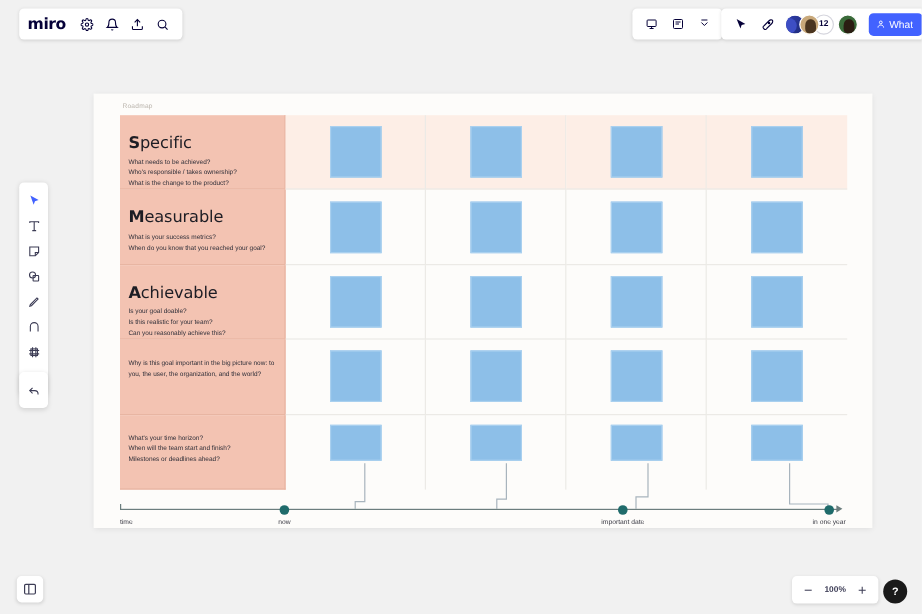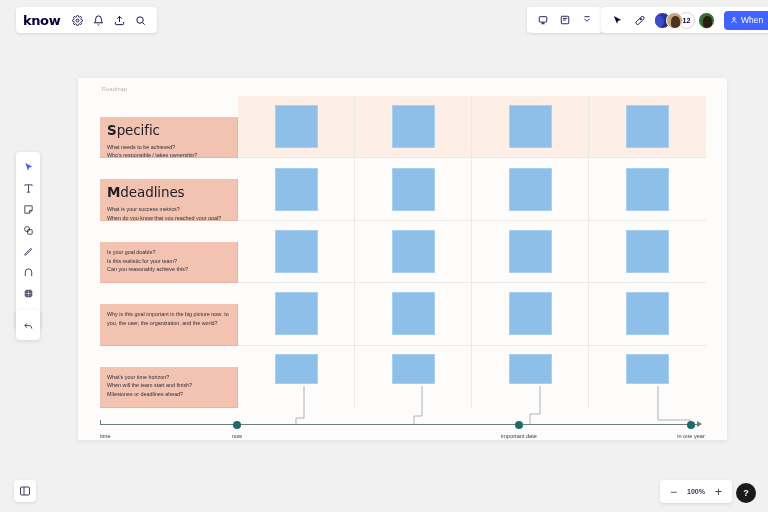--- a/index.html
+++ b/index.html
@@ -119,23 +119,22 @@
     display: flex; align-items: center; justify-content: center;
     position: relative;
   }
   .cell.last-col { border-right: none; }
   .cell.last-row { border-bottom: none; }
   .row-tint { background: #fdeee6; }
 
   .label-cell {
     background: #f3c3b2; border-right: 1px solid #e8b5a2;
     border-bottom: 1px solid #e8b5a2;
-    display: block; padding: 6px 7px 0 7px;
+    display: block; padding: 16px 7px 0 7px;
     overflow: hidden;
-    margin-top: 21px;
   }
   .label-title {
     font-size: 13.5px; color: #1d1d24; font-weight: 400;
     line-height: 1.15; margin-bottom: 4px;
     letter-spacing: -0.1px;
     font-family: "DejaVu Sans", sans-serif;
   }
   .label-title b { font-weight: 700; }
   .label-q {
     font-size: 5.4px; color: #2e2e38; line-height: 1.62;
@@ -202,21 +201,21 @@
     display: flex; align-items: center; justify-content: center;
     cursor: pointer;
   }
 </style>
 </head>
 <body>
 
 <div class="app">
 
   <div class="topbar-left">
-    <span class="miro-logo">know</span>
+    <span class="miro-logo">miro</span>
 
     <span class="tb-icon">
       <svg width="11" height="11" viewBox="0 0 24 24" fill="none" stroke="currentColor" stroke-width="2">
         <circle cx="12" cy="12" r="3"></circle>
         <path d="M19.4 15a1.6 1.6 0 0 0 .3 1.8l.1.1a2 2 0 1 1-2.8 2.8l-.1-.1a1.6 1.6 0 0 0-1.8-.3 1.6 1.6 0 0 0-1 1.5V21a2 2 0 1 1-4 0v-.1A1.6 1.6 0 0 0 9 19.4a1.6 1.6 0 0 0-1.8.3l-.1.1a2 2 0 1 1-2.8-2.8l.1-.1a1.6 1.6 0 0 0 .3-1.8 1.6 1.6 0 0 0-1.5-1H3a2 2 0 1 1 0-4h.1A1.6 1.6 0 0 0 4.6 9a1.6 1.6 0 0 0-.3-1.8l-.1-.1a2 2 0 1 1 2.8-2.8l.1.1a1.6 1.6 0 0 0 1.8.3H9a1.6 1.6 0 0 0 1-1.5V3a2 2 0 1 1 4 0v.1a1.6 1.6 0 0 0 1 1.5 1.6 1.6 0 0 0 1.8-.3l.1-.1a2 2 0 1 1 2.8 2.8l-.1.1a1.6 1.6 0 0 0-.3 1.8V9a1.6 1.6 0 0 0 1.5 1H21a2 2 0 1 1 0 4h-.1a1.6 1.6 0 0 0-1.5 1z"></path>
       </svg>
     </span>
 
     <span class="tb-icon">
       <svg width="11" height="11" viewBox="0 0 24 24" fill="none" stroke="currentColor" stroke-width="2">
@@ -282,21 +281,21 @@
       <div class="avatar av2"></div>
       <div class="av-count">12</div>
       <div class="avatar av3"></div>
     </div>
 
     <div class="share-btn">
       <svg width="8" height="8" viewBox="0 0 24 24" fill="none" stroke="currentColor" stroke-width="2.4">
         <circle cx="12" cy="8" r="3.5"></circle>
         <path d="M5 21c0-4 3.2-6.5 7-6.5s7 2.5 7 6.5"></path>
       </svg>
-      <span>When</span>
+      <span>What</span>
     </div>
   </div>
 
   <div class="toolbar">
     <div class="tool active">
       <svg width="11" height="11" viewBox="0 0 24 24" fill="currentColor">
         <path d="M5 2l6 17 2.4-6.6L20 10z"></path>
       </svg>
     </div>
     <div class="tool">
@@ -372,38 +371,39 @@
           <div class="card"></div>
         </div>
       <div class="cell row-tint">
           <div class="card"></div>
         </div>
       <div class="cell row-tint last-col">
           <div class="card"></div>
         </div>
 
       <div class="label-cell">
-        <div class="label-title"><b>M</b><span>deadlines</span></div>
+        <div class="label-title"><b>M</b><span>easurable</span></div>
         <div class="label-q">What is your success metrics?</div>
         <div class="label-q">When do you know that you reached your goal?</div>
       </div>
       <div class="cell">
           <div class="card"></div>
         </div>
       <div class="cell">
           <div class="card"></div>
         </div>
       <div class="cell">
           <div class="card"></div>
         </div>
       <div class="cell last-col">
           <div class="card"></div>
         </div>
 
       <div class="label-cell">
+        <div class="label-title"><b>A</b><span>chievable</span></div>
         <div class="label-q">Is your goal doable?</div>
         <div class="label-q">Is this realistic for your team?</div>
         <div class="label-q">Can you reasonably achieve this?</div>
       </div>
       <div class="cell">
           <div class="card"></div>
         </div>
       <div class="cell">
           <div class="card"></div>
         </div>

